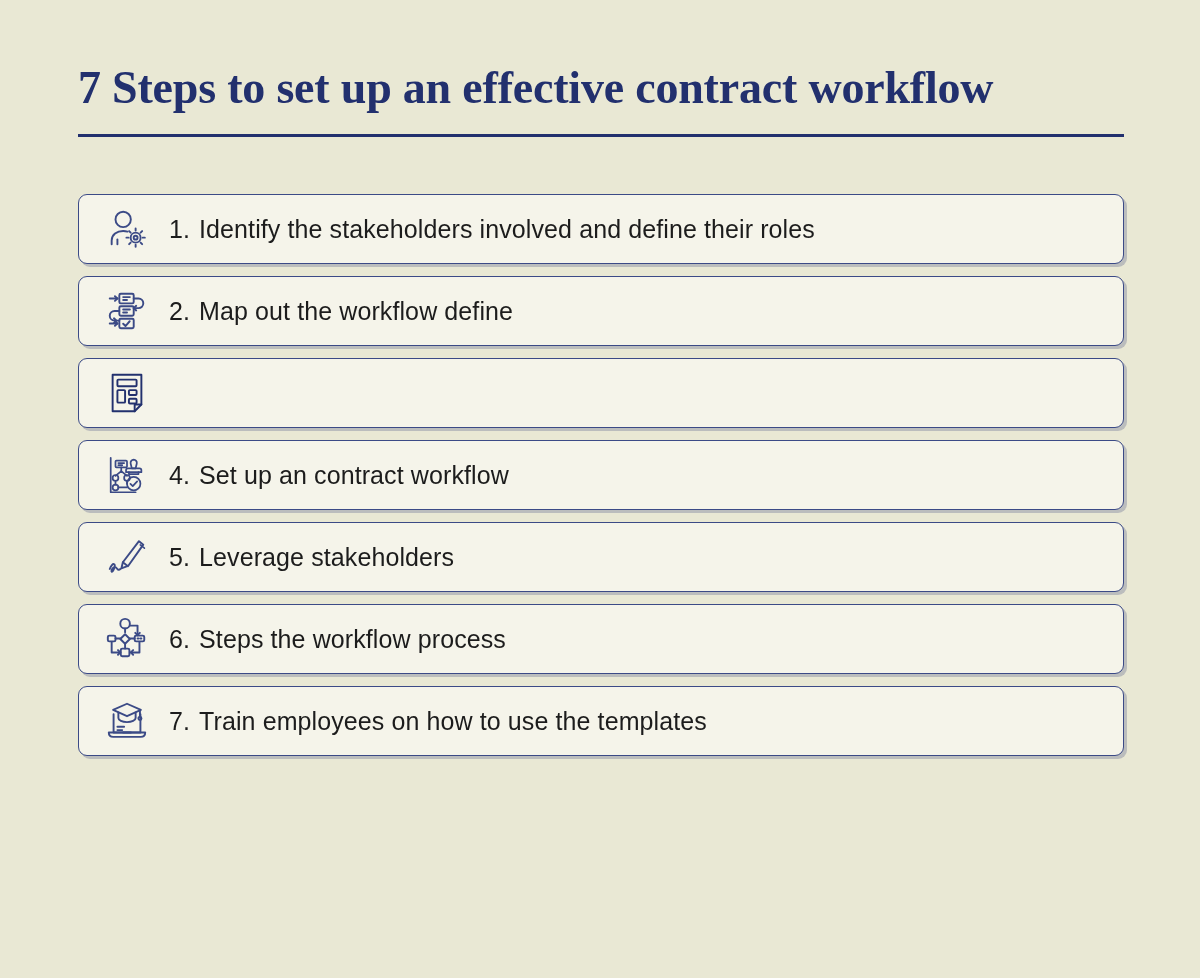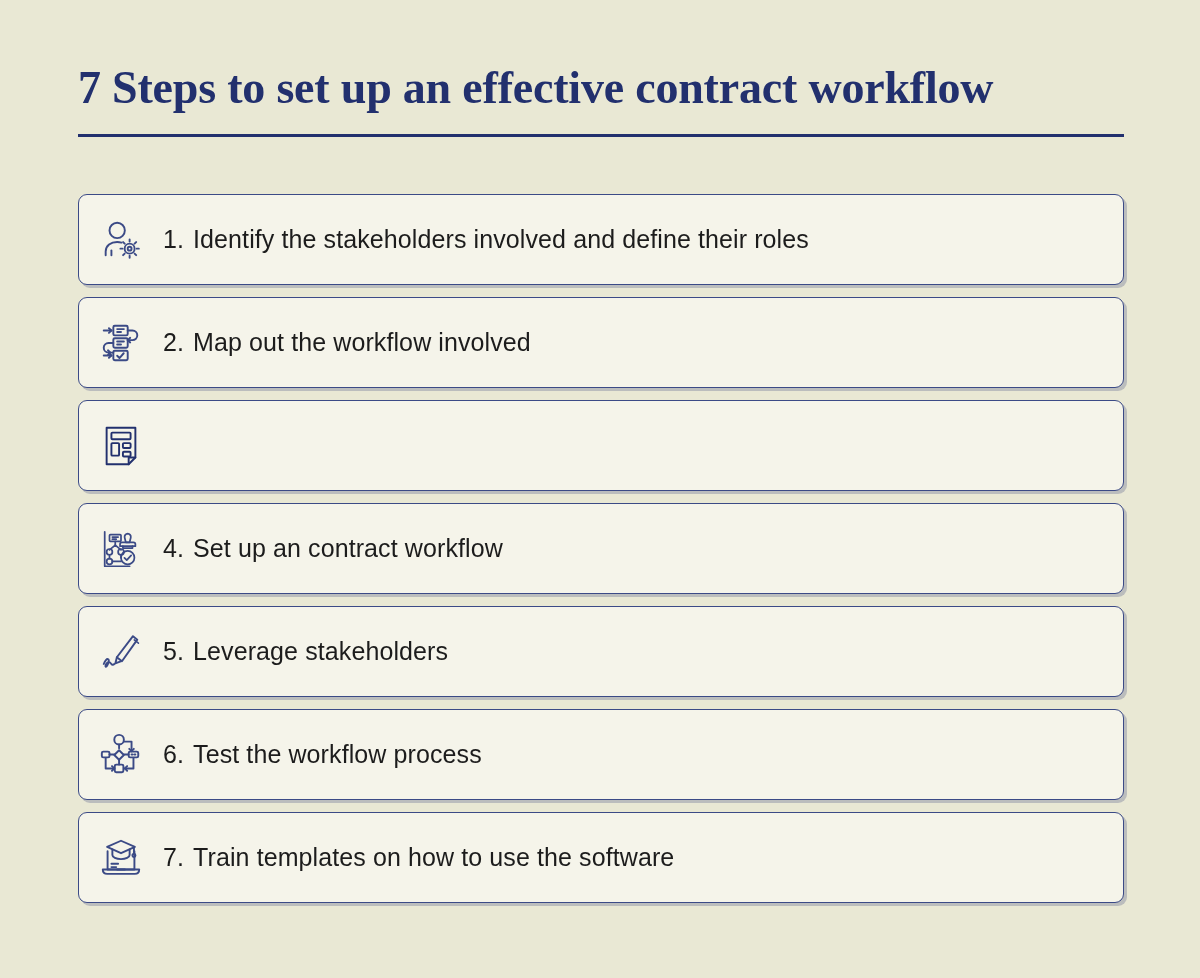--- a/index.html
+++ b/index.html
@@ -51,27 +51,27 @@
     left: 78px;
     top: 194px;
     width: 1046px;
     display: flex;
     flex-direction: column;
     gap: 12px;
   }
   .step-card {
     position: relative;
     box-sizing: border-box;
-    height: 91px;
+    height: 70px;
     background: #f5f4ea;
     border: 1.6px solid #3b4a86;
     border-radius: 9px;
     display: flex;
     align-items: center;
-    padding-left: 14px;
+    padding-left: 20px;
     box-shadow: 3px 3px 0 0 rgba(150,153,170,0.55);
   }
   .step-icon {
     flex: 0 0 auto;
     width: 56px;
     height: 56px;
     display: flex;
     align-items: center;
     justify-content: center;
     margin-right: 14px;
@@ -134,21 +134,21 @@
             <path d="M11.4 8.6L14 11l-2.6 2.4"></path>
           <path d="M6 37h8"></path>
             <path d="M11.4 34.6L14 37l-2.6 2.4"></path>
           <path d="M31 11h5a5 5 0 0 1 0 10h-5"></path>
           <path d="M33.6 18.6L31 21l2.6 2.4"></path>
           <path d="M16 24h-5a5 5 0 0 0 0 10h5"></path>
           <path d="M13.4 31.6L16 34l-2.6 2.4" transform="translate(-3,0)"></path>
         </svg>
       </span>
       <span class="step-text">
-        <span class="step-num">2.</span><span>Map out the workflow involved</span>
+        <span class="step-num">2.</span><span>Map out the workflow define</span>
       </span>
     </div>
 
     <div class="step-card">
       <span class="step-icon">
         <svg viewBox="0 0 48 48" fill="none" stroke="#22306e" stroke-width="2" stroke-linecap="round" stroke-linejoin="round">
           <path d="M9 5h30v31l-7 7H9z"></path>
           <path d="M39 36h-7v7"></path>
           <rect x="14" y="10" width="20" height="7" rx="1"></rect>
           <rect x="14" y="21" width="8" height="13" rx="1"></rect>
@@ -212,36 +212,36 @@
           <path d="M22 29v5"></path>
           <path d="M27 10h8v10"></path>
           <path d="M32.6 17.6L35 20l2.4-2.4"></path>
           <path d="M8 27v11h9"></path>
           <path d="M14.6 35.6L17 38l-2.4 2.4"></path>
           <path d="M37 27v11h-9"></path>
           <path d="M30.4 35.6L28 38l2.4 2.4"></path>
         </svg>
       </span>
       <span class="step-text">
-        <span class="step-num">6.</span><span>Test the workflow process</span>
+        <span class="step-num">6.</span><span>Steps the workflow process</span>
       </span>
     </div>
 
     <div class="step-card">
       <span class="step-icon">
         <svg viewBox="0 0 48 48" fill="none" stroke="#3b4a86" stroke-width="2" stroke-linecap="round" stroke-linejoin="round">
           <path d="M10 17v19h28V17"></path>
           <path d="M5 36h38c0 3-2 4.6-4.6 4.6H9.6C7 40.6 5 39 5 36z"></path>
           <path d="M20 36h8"></path>
           <path d="M14 30h7M14 33.5h5"></path>
           <path d="M24 6L9.5 12.5 24 19l14.5-6.5z"></path>
           <path d="M15 15.2v5.6c0 2.4 4 4.4 9 4.4s9-2 9-4.4v-5.6"></path>
           <path d="M37.5 13v7"></path>
           <circle cx="37.5" cy="21.4" r="1.6"></circle>
         </svg>
       </span>
       <span class="step-text">
-        <span class="step-num">7.</span><span>Train templates on how to use the software</span>
+        <span class="step-num">7.</span><span>Train employees on how to use the templates</span>
       </span>
     </div>
 
   </div>
 </div>
 
 </body></html>

